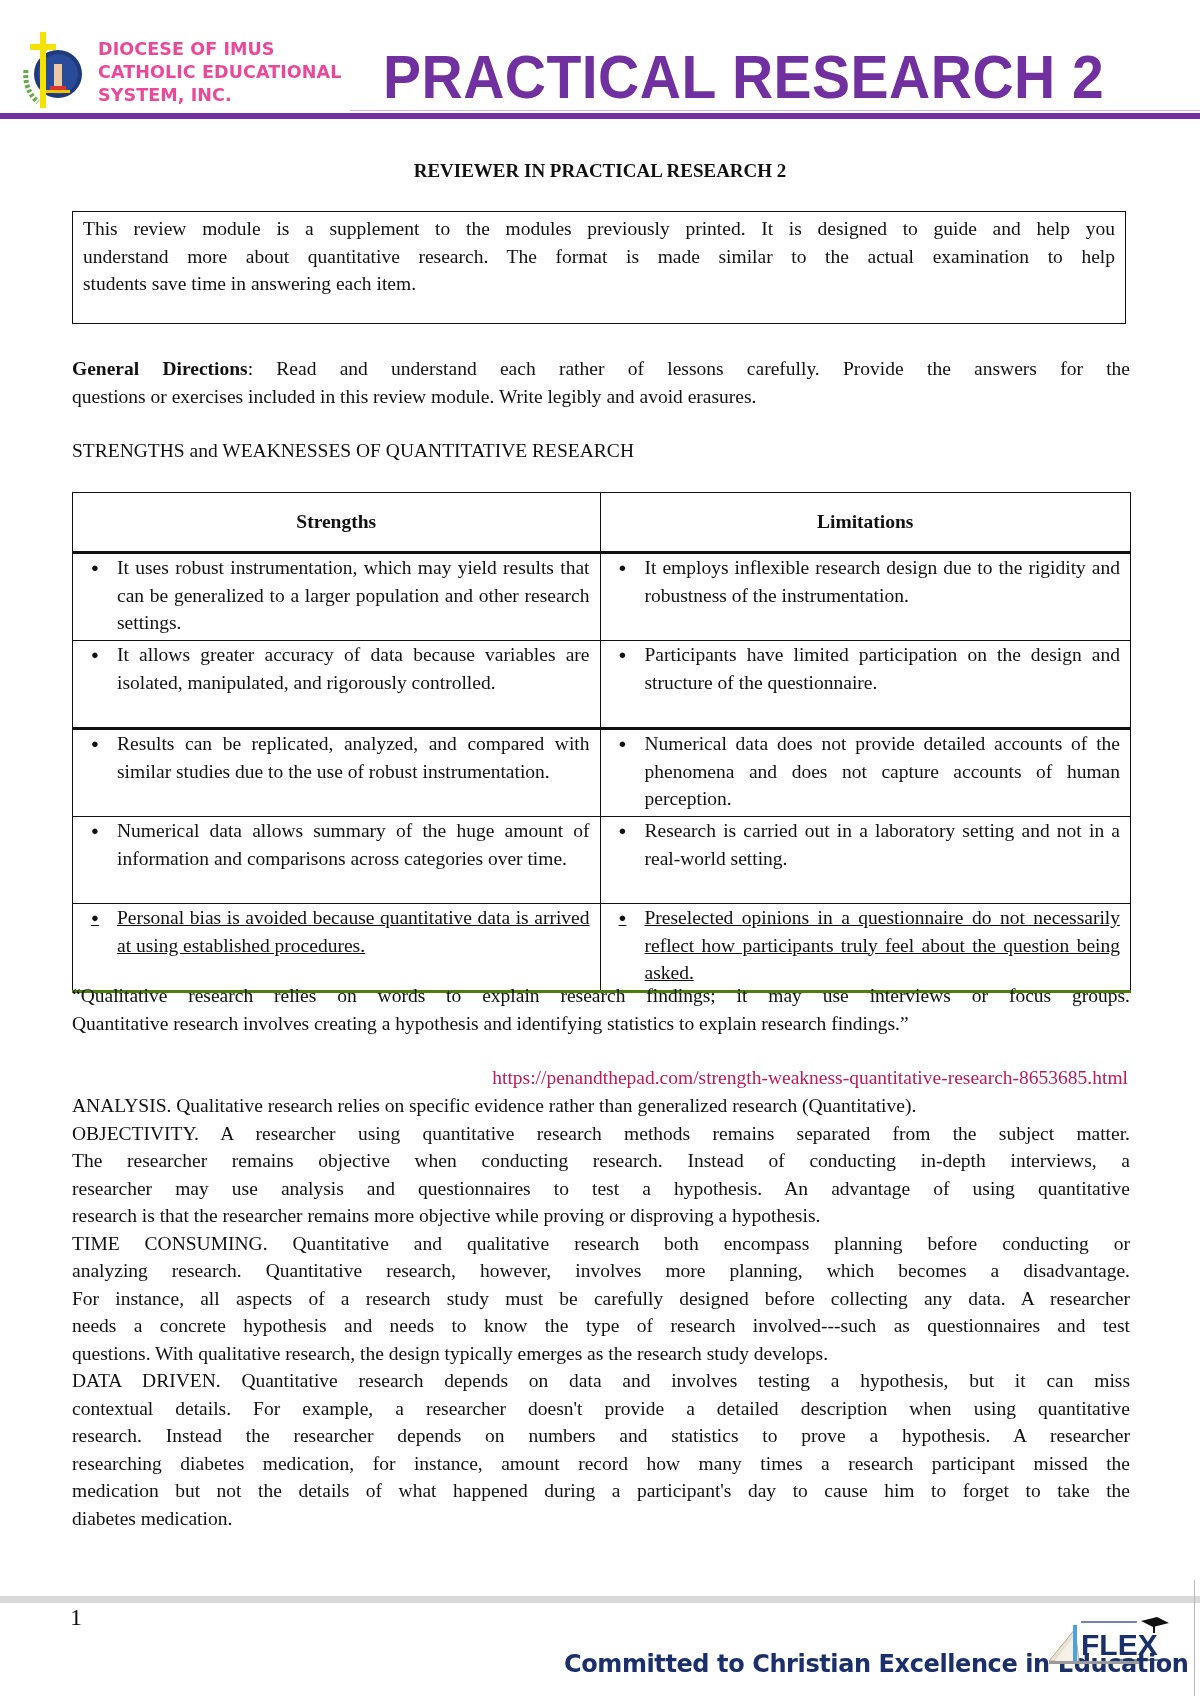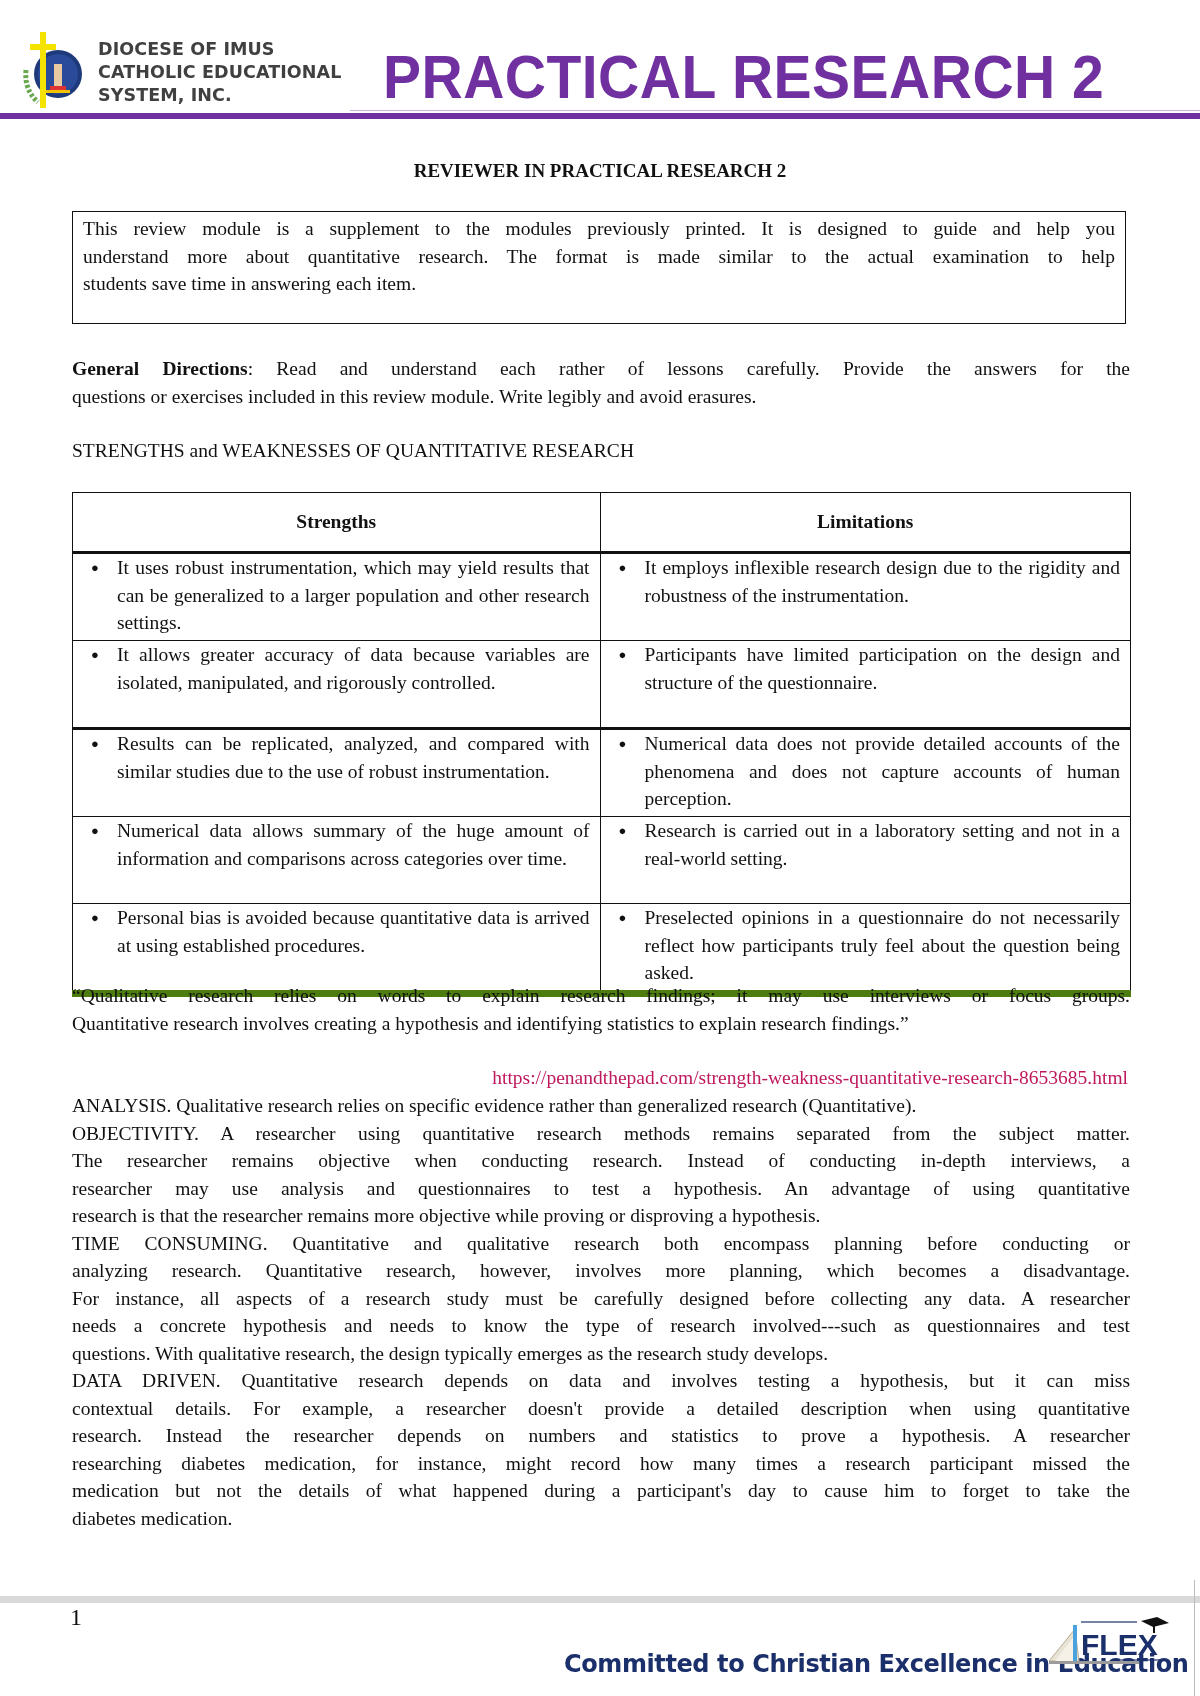--- a/index.html
+++ b/index.html
@@ -1,40 +1,40 @@
 <!DOCTYPE html>
 <html><head>
 <meta charset="utf-8">
 <style>
   html, body { margin:0; padding:0; background:#ffffff; }
   body { width:1200px; height:1696px; position:relative; overflow:hidden; font-family:"Liberation Serif", serif; color:#111; }
 
   
   .hdr { position:absolute; left:0; top:0; width:1200px; height:120px; }
   .logo { position:absolute; left:20px; top:30px; width:70px; height:80px; }
-  .org { position:absolute; left:98px; top:38px; font-family:"DejaVu Sans", sans-serif; font-weight:bold; font-size:17.5px; line-height:23px; color:#404040; letter-spacing:0.1px; }
+  .org { position:absolute; left:98px; top:38px; font-family:"DejaVu Sans", sans-serif; font-weight:bold; font-size:17.5px; line-height:23px; color:#ec4899; letter-spacing:0.1px; }
   .brand { position:absolute; left:383px; top:42px; font-family:"Liberation Sans", sans-serif; font-weight:bold; font-size:62px; line-height:70px; color:#7030a0; letter-spacing:0.5px; transform:scaleX(0.92); transform-origin:left top; white-space:nowrap; }
   .hdr-line { position:absolute; left:0; top:113px; width:1200px; height:6px; background:#7030a0; }
   .hdr-line-thin { position:absolute; left:350px; top:110px; width:850px; height:1px; background:#c9b5dc; }
 
   
   .t { position:absolute; font-size:19.5px; line-height:27.5px; white-space:nowrap; }
   .title { left:0; width:1200px; text-align:center; top:157px; font-weight:bold; font-size:19px; }
   .box { position:absolute; left:72px; top:211px; width:1054px; height:113px; border:1.5px solid #111; box-sizing:border-box; }
   .box .inner { position:absolute; left:10px; top:3px; right:10px; font-size:19.5px; line-height:27.5px; }
   .jline { display:block; text-align:justify; text-align-last:justify; height:27.5px; overflow:hidden; }
   .jlast { display:block; text-align:left; height:27.5px; }
 
   
   table.sw { position:absolute; left:72px; top:492px; width:1059px; border-collapse:collapse; font-size:19.5px; }
   table.sw th, table.sw td { border:1.5px solid #111; vertical-align:top; }
   table.sw th { font-weight:bold; text-align:center; height:26px; line-height:26px; padding:16px; border-bottom:3px solid #111; }
   table.sw td { padding:0 10px 0 0; height:86px; }
   table.sw tr.thick td { border-top:3px solid #111; }
-  table.sw tr.last td { border-bottom:7px solid #4d7c0f; }
+  table.sw tr.last td { border-bottom:3px solid #4d7c0f;text-decoration:underline; }
   .cell { display:flex; line-height:27.5px; }
   .bul { width:44px; flex:0 0 44px; text-align:center; }
   .bul::before { content:"\25CF"; font-size:13px; position:relative; top:-2px; }
   .ctext { flex:1; text-align:justify; }
 
   .link { color:#be185d; }
   b.lead { font-weight:bold; }
 
   
   .ftr-bar { position:absolute; left:0; top:1596px; width:1200px; height:7px; background:#d9d9d9; }
@@ -183,21 +183,21 @@
   <span class="jline">researcher may use analysis and questionnaires to test a hypothesis. An advantage of using quantitative</span>
   <span class="jlast">research is that the researcher remains more objective while proving or disproving a hypothesis.</span>
   <span class="jline">TIME CONSUMING. Quantitative and qualitative research both encompass planning before conducting or</span>
   <span class="jline">analyzing research. Quantitative research, however, involves more planning, which becomes a disadvantage.</span>
   <span class="jline">For instance, all aspects of a research study must be carefully designed before collecting any data. A researcher</span>
   <span class="jline">needs a concrete hypothesis and needs to know the type of research involved---such as questionnaires and test</span>
   <span class="jlast">questions. With qualitative research, the design typically emerges as the research study develops.</span>
   <span class="jline">DATA DRIVEN. Quantitative research depends on data and involves testing a hypothesis, but it can miss</span>
   <span class="jline">contextual details. For example, a researcher doesn't provide a detailed description when using quantitative</span>
   <span class="jline">research. Instead the researcher depends on numbers and statistics to prove a hypothesis. A researcher</span>
-  <span class="jline">researching diabetes medication, for instance, might record how many times a research participant missed the</span>
+  <span class="jline">researching diabetes medication, for instance, amount record how many times a research participant missed the</span>
   <span class="jline">medication but not the details of what happened during a participant's day to cause him to forget to take the</span>
   <span class="jlast">diabetes medication.</span>
 </div>
 
 <div class="ftr-bar"></div>
 <div class="vline"></div>
 <div class="pg">1</div>
 <div class="motto">Committed to Christian Excellence in Education</div>
 <svg class="flex-logo" viewBox="0 0 128 52">
   <path d="M4 46 L30 14 L34 46 Z" fill="#e8e2d4" stroke="#b9ad93" stroke-width="1"></path>

